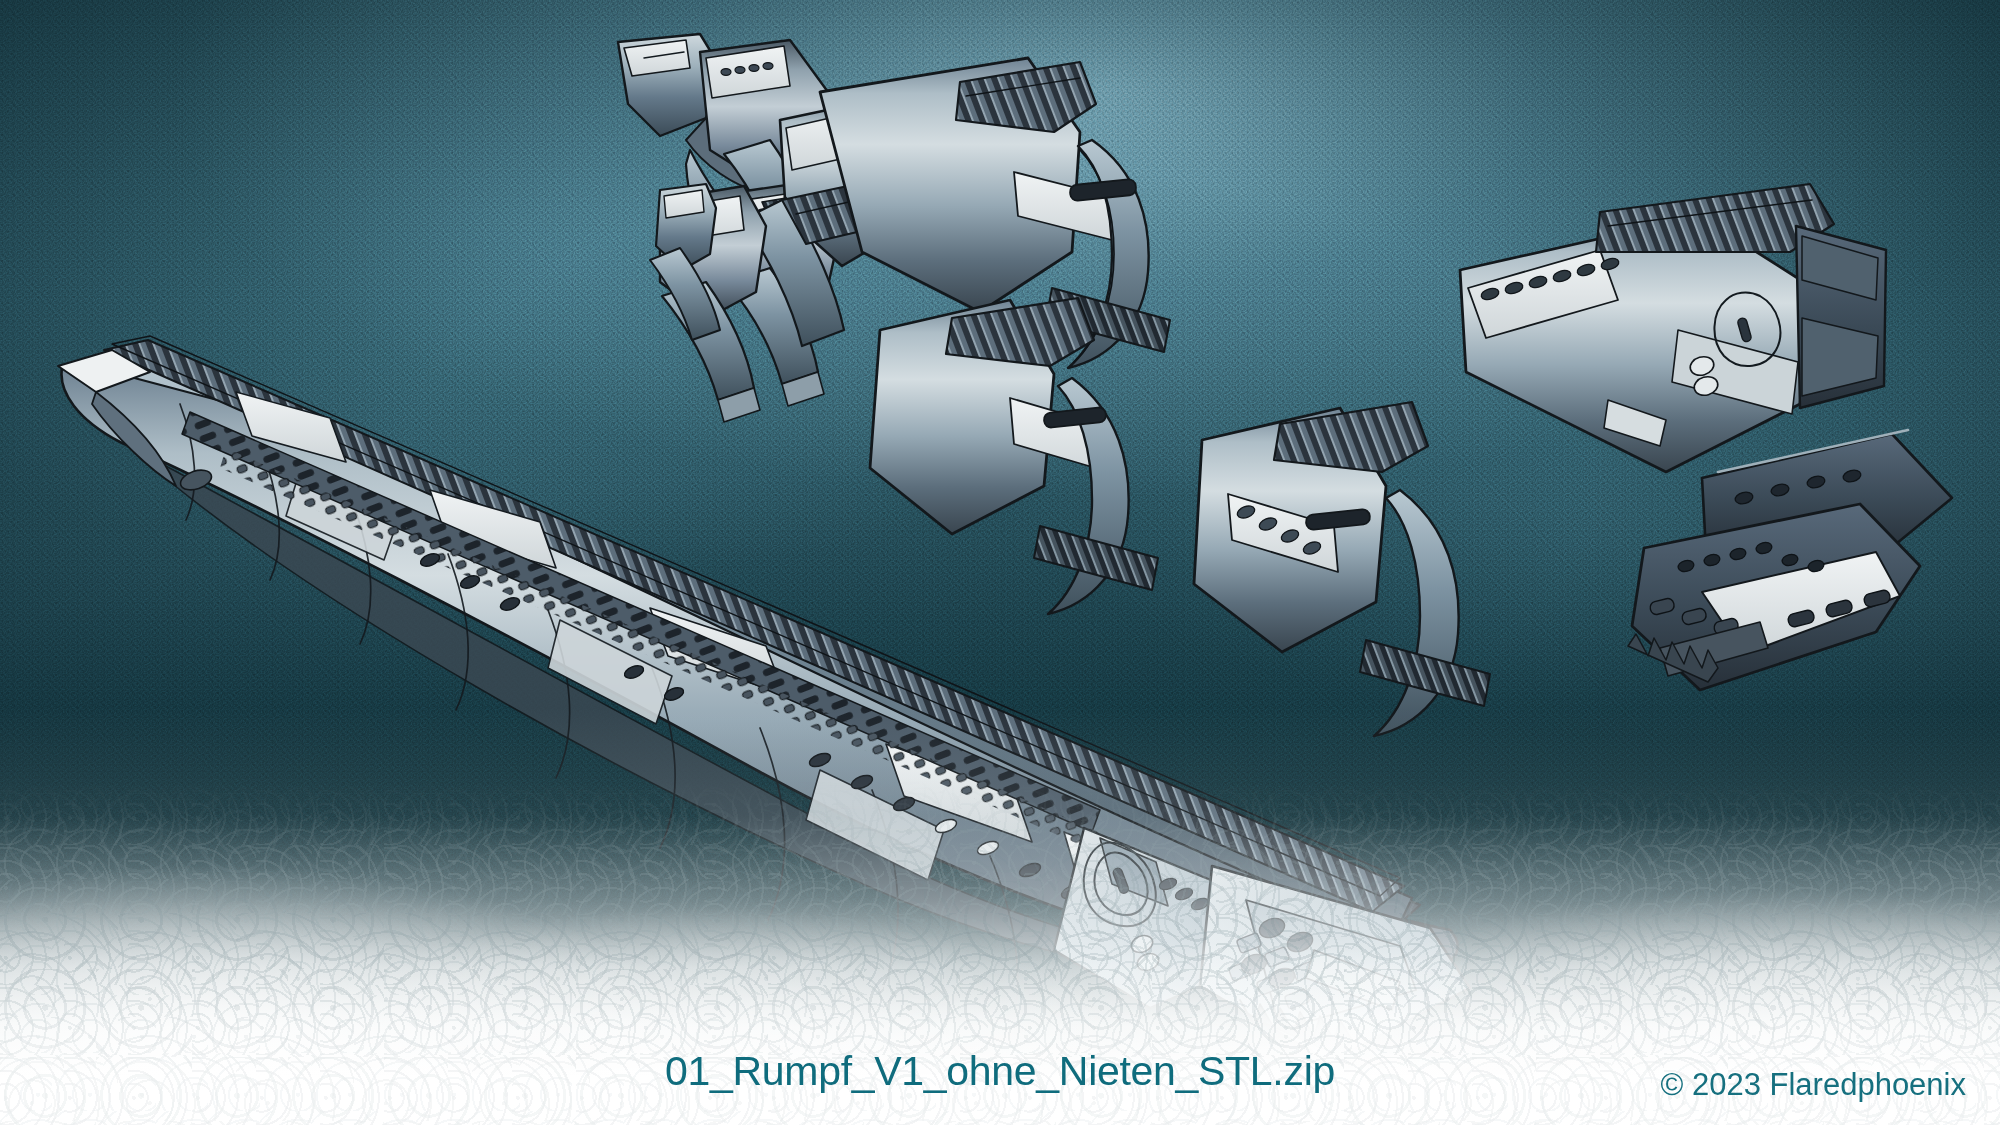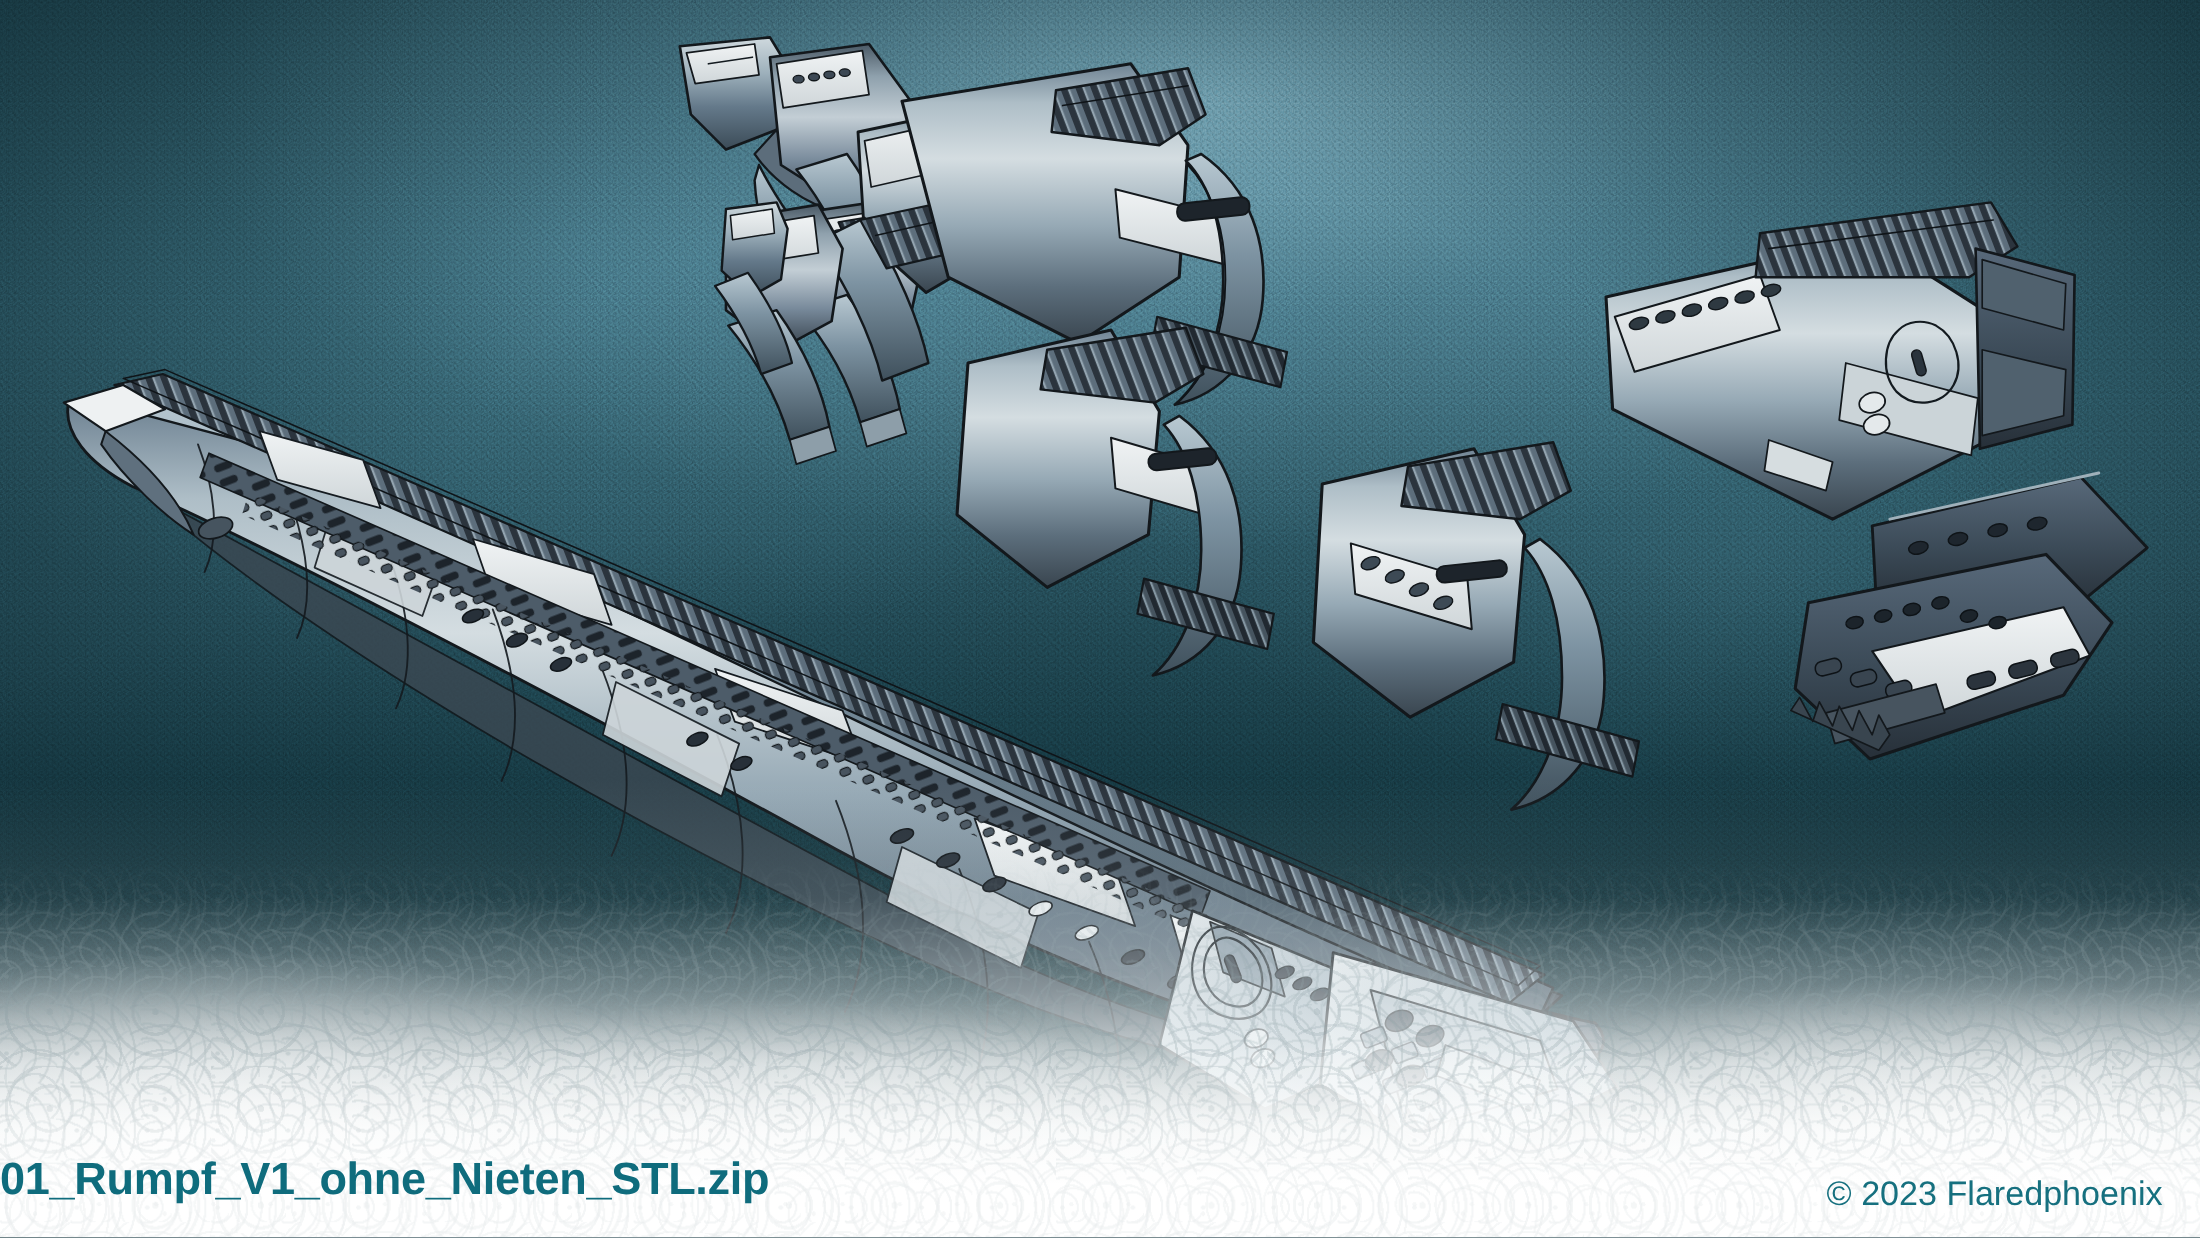--- a/index.html
+++ b/index.html
@@ -72,22 +72,22 @@
   
   .art{position:absolute;inset:0;}
 
   
   .caption{
     position:absolute;left:0;right:0;bottom:30px;
     display:flex;align-items:flex-end;
     pointer-events:none;
   }
   .title{
-    position:absolute;left:0;right:0;
-    font-size:41px;font-weight:bold;letter-spacing:-.3px;
+    position:absolute;left:0;right:0;text-align:center;
+    font-size:41px;font-weight:normal;letter-spacing:-.3px;
     color:#0f6c7d;
     font-family:"Liberation Sans", sans-serif;
   }
   .copy{
     position:absolute;right:34px;bottom:22px;
     font-size:31px;color:#16707f;
     font-family:"Liberation Sans", sans-serif;
   }
 </style>
 </head>

